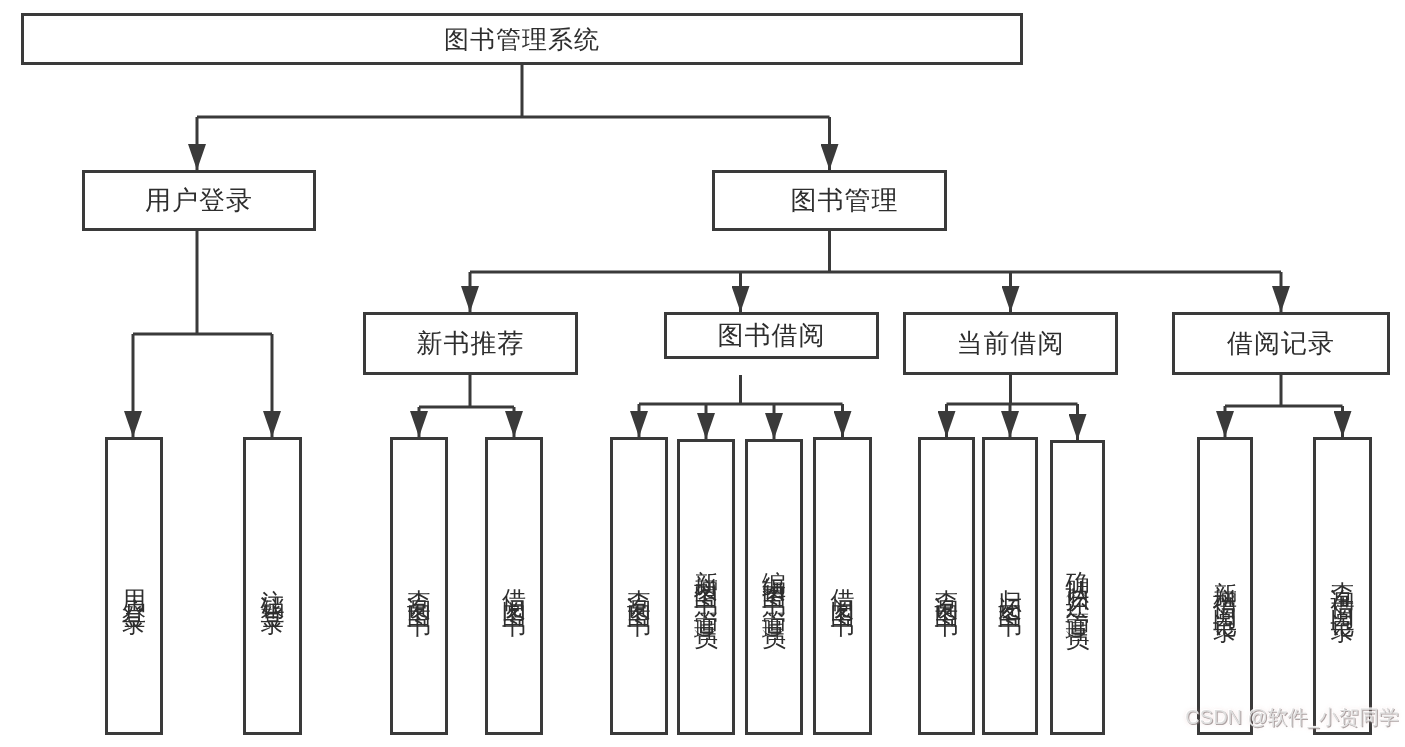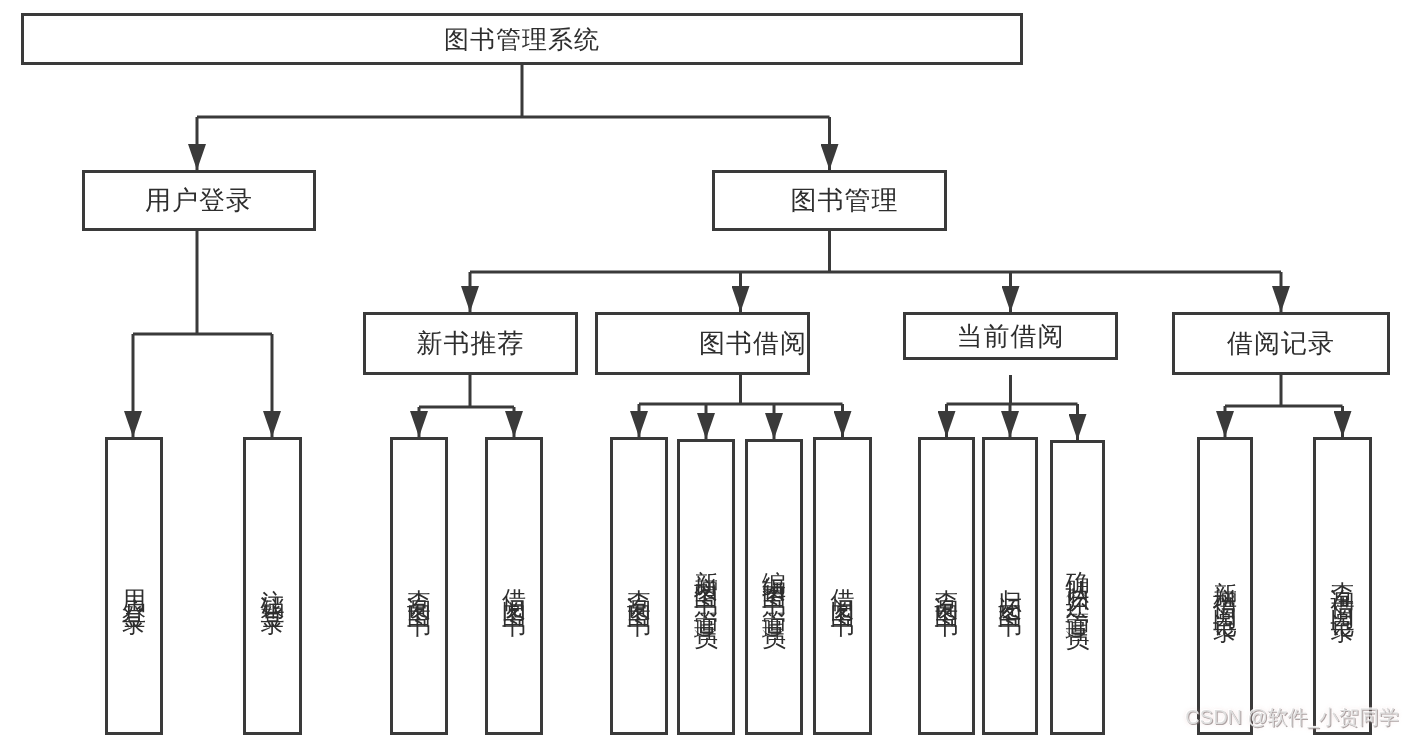--- a/index.html
+++ b/index.html
@@ -120,24 +120,24 @@
   <div class="box h" style="left:82px;top:170px;width:234px;height:61px;">
     <span>用户登录</span>
   </div>
   <div class="box h" style="left:712px;top:170px;width:235px;height:61px;padding-left:30px;">
     <span>图书管理</span>
   </div>
 
   <div class="box h" style="left:363px;top:312px;width:215px;height:63px;">
     <span>新书推荐</span>
   </div>
-  <div class="box h" style="left:595px;top:312px;width:215px;height:63px;justify-content:flex-end;">
+  <div class="box h" style="left:664px;top:312px;width:215px;height:47px;">
     <span>图书借阅</span>
   </div>
-  <div class="box h" style="left:903px;top:312px;width:215px;height:48px;">
+  <div class="box h" style="left:903px;top:312px;width:215px;height:63px;">
     <span>当前借阅</span>
   </div>
   <div class="box h" style="left:1172px;top:312px;width:218px;height:63px;">
     <span>借阅记录</span>
   </div>
 
   <div class="box v" style="left:105px;top:437px;width:58px;height:298px;">
     <span>用户登录</span>
   </div>
   <div class="box v" style="left:243px;top:437px;width:59px;height:298px;">

